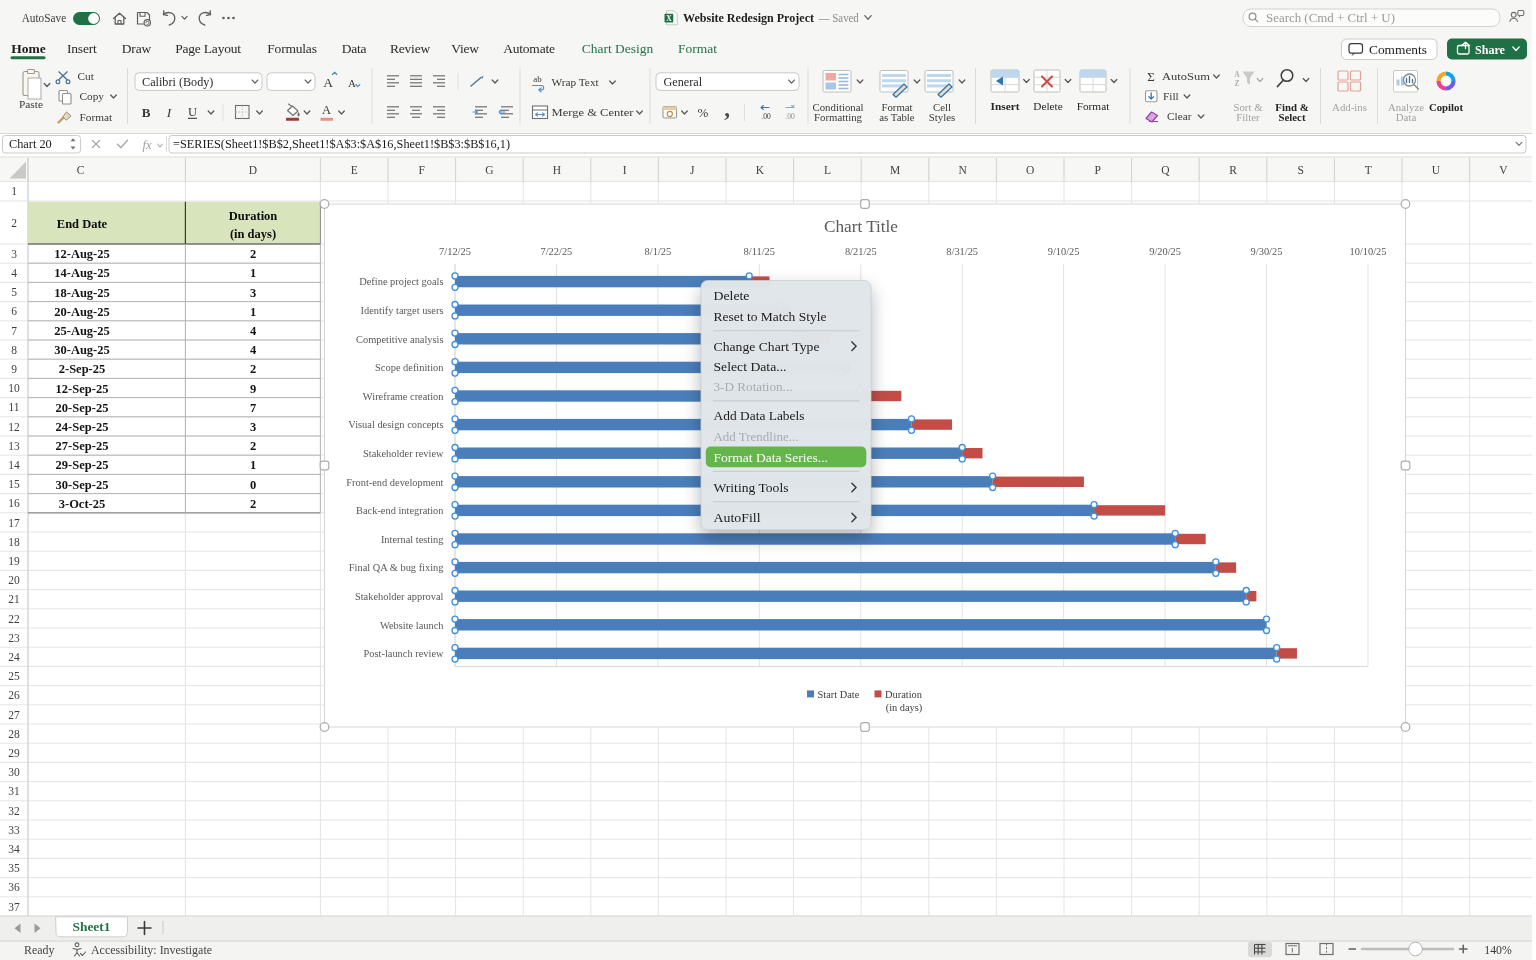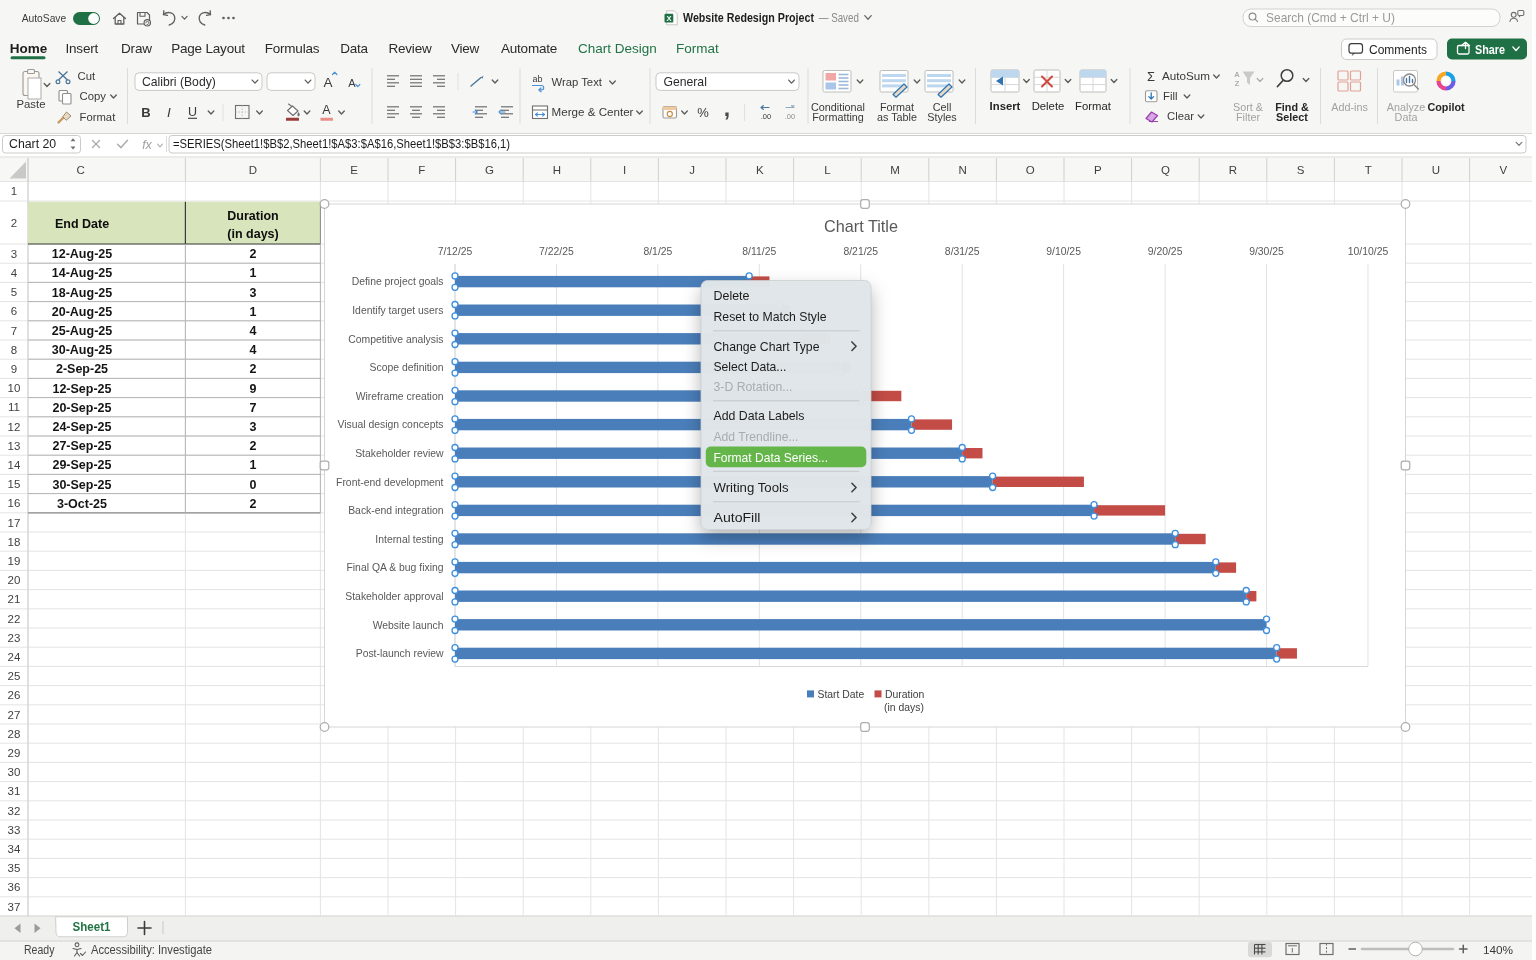--- a/index.html
+++ b/index.html
@@ -1,16 +1,16 @@
 <!DOCTYPE html>
 <html><head><meta charset="utf-8">
 <style>
   html,body{margin:0;padding:0;background:#fff;}
   #app{position:relative;width:1532px;height:960px;overflow:hidden;
-      font-family:Liberation Sans, sans-serif;}
+      font-family:Liberation Serif, serif;}
   svg{position:absolute;top:0;left:0;display:block;}
 </style></head>
 <body>
 <div id="app">
 <svg width="1536" height="960" viewBox="0 0 1536 960">
 <defs>
 <filter id="mshadow" x="-30%" y="-30%" width="160%" height="160%">
 <feDropShadow dx="0" dy="8" stdDeviation="9" flood-color="#000000" flood-opacity="0.3"></feDropShadow>
 </filter>
 </defs>

